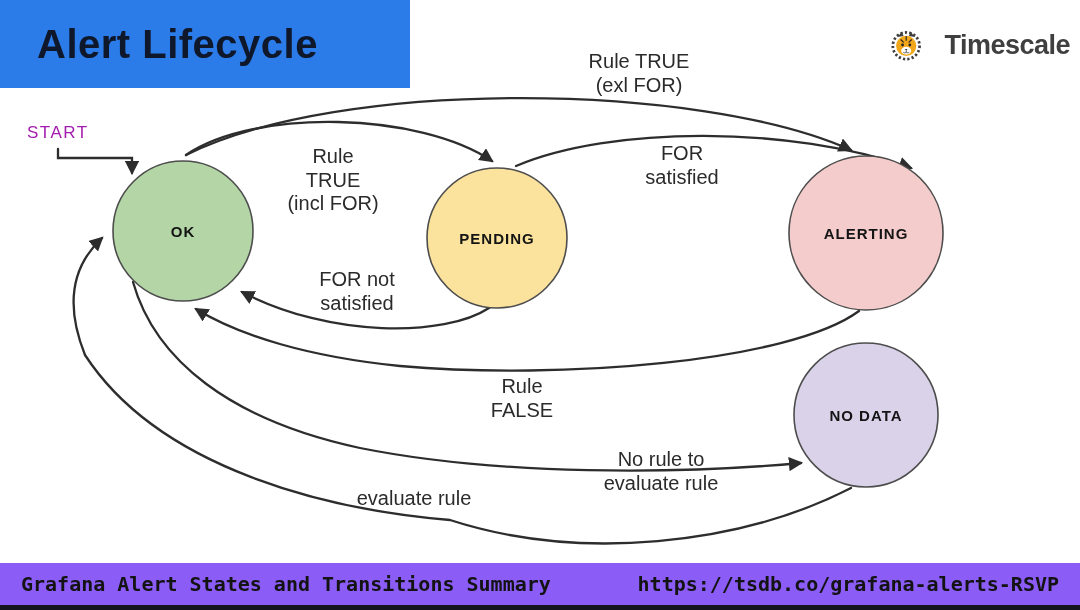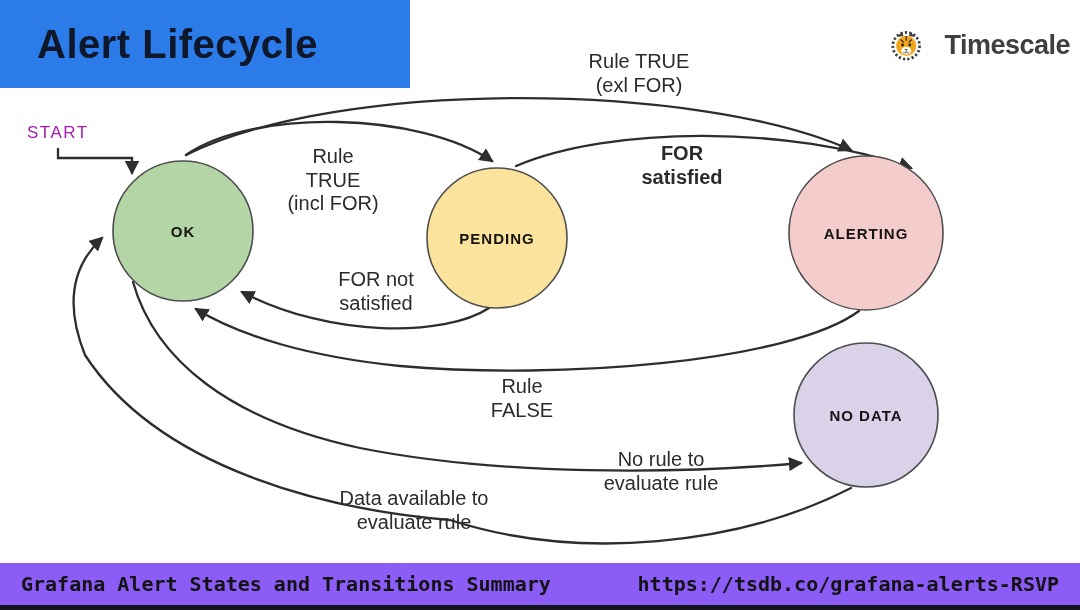--- a/index.html
+++ b/index.html
@@ -97,38 +97,37 @@
 
   <div class="edge-label" style="left:333px; top:145px;">
     <span>Rule</span>
     <span>TRUE</span>
     <span>(incl FOR)</span>
   </div>
   <div class="edge-label" style="left:639px; top:50px;">
     <span>Rule TRUE</span>
     <span>(exl FOR)</span>
   </div>
-  <div class="edge-label" style="left:682px; top:142px;font-weight:bold;">
+  <div class="edge-label" style="left:682px; top:142px;">
     <span>FOR</span>
     <span>satisfied</span>
   </div>
-  <div class="edge-label" style="left:357px; top:268px;margin-left:19px;">
+  <div class="edge-label" style="left:357px; top:268px;">
     <span>FOR not</span>
     <span>satisfied</span>
   </div>
   <div class="edge-label" style="left:522px; top:375px;">
     <span>Rule</span>
     <span>FALSE</span>
   </div>
   <div class="edge-label" style="left:661px; top:448px;">
     <span>No rule to</span>
     <span>evaluate rule</span>
   </div>
   <div class="edge-label" style="left:414px; top:487px;">
-    <span>Data available to</span>
     <span>evaluate rule</span>
   </div>
 
   <div class="header">
     <div class="title">Alert Lifecycle</div>
   </div>
 
   <div class="badge">
     <div class="logo-row">
       <svg width="38" height="38" viewBox="0 0 40 40">

